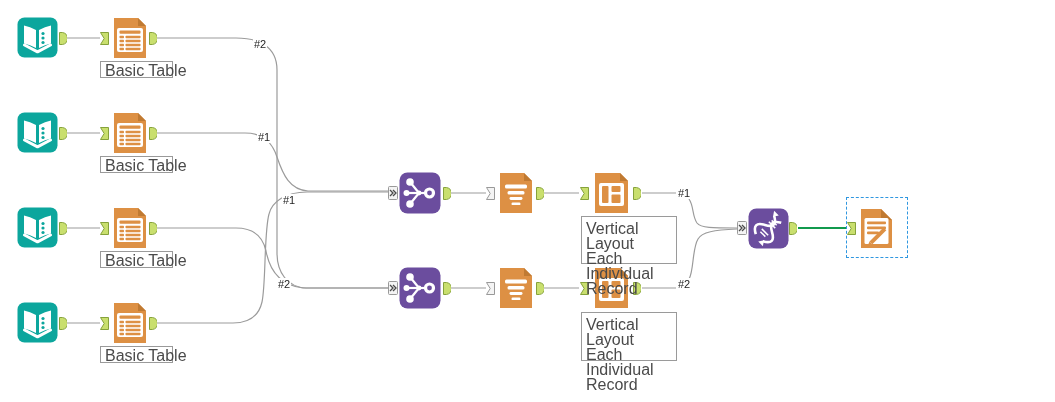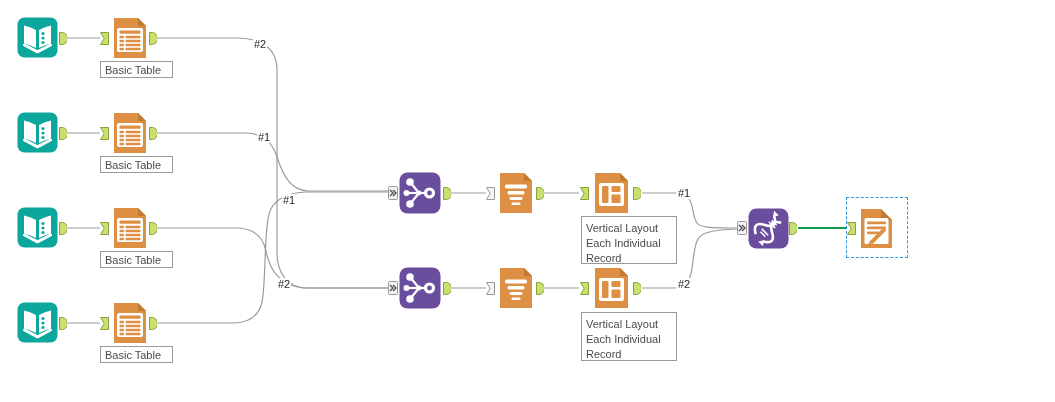--- a/index.html
+++ b/index.html
@@ -4,21 +4,21 @@
 <style>
   html,body{margin:0;padding:0;background:#fff;}
   #canvas{
     position:relative;width:1055px;height:402px;background:#fff;overflow:hidden;
     font-family:"Liberation Sans","DejaVu Sans",sans-serif;
   }
   #wires{position:absolute;left:0;top:0;z-index:1;}
   .tool,.anchor{position:absolute;z-index:2;display:block;}
   .toolnote{
     position:absolute;z-index:3;background:#fff;border:1px solid var(--label-border);
-    color:var(--label-text);font-size:11px;line-height:15px;padding:1px 3px 1px 4px;
+    color:var(--label-text);font-size:16px;line-height:15px;padding:1px 3px 1px 4px;
     white-space:nowrap;box-sizing:border-box;
   }
   .toolnote.multi{white-space:normal;padding-top:4px;}
   .connlabel{
     position:absolute;z-index:3;background:#fff;color:var(--conn-label-text);
     font-size:11px;line-height:12px;padding:0 1px;
   }
   .selbox{
     position:absolute;z-index:1;border:1.5px dashed var(--selection-blue);
     background:#fff;box-sizing:border-box;

